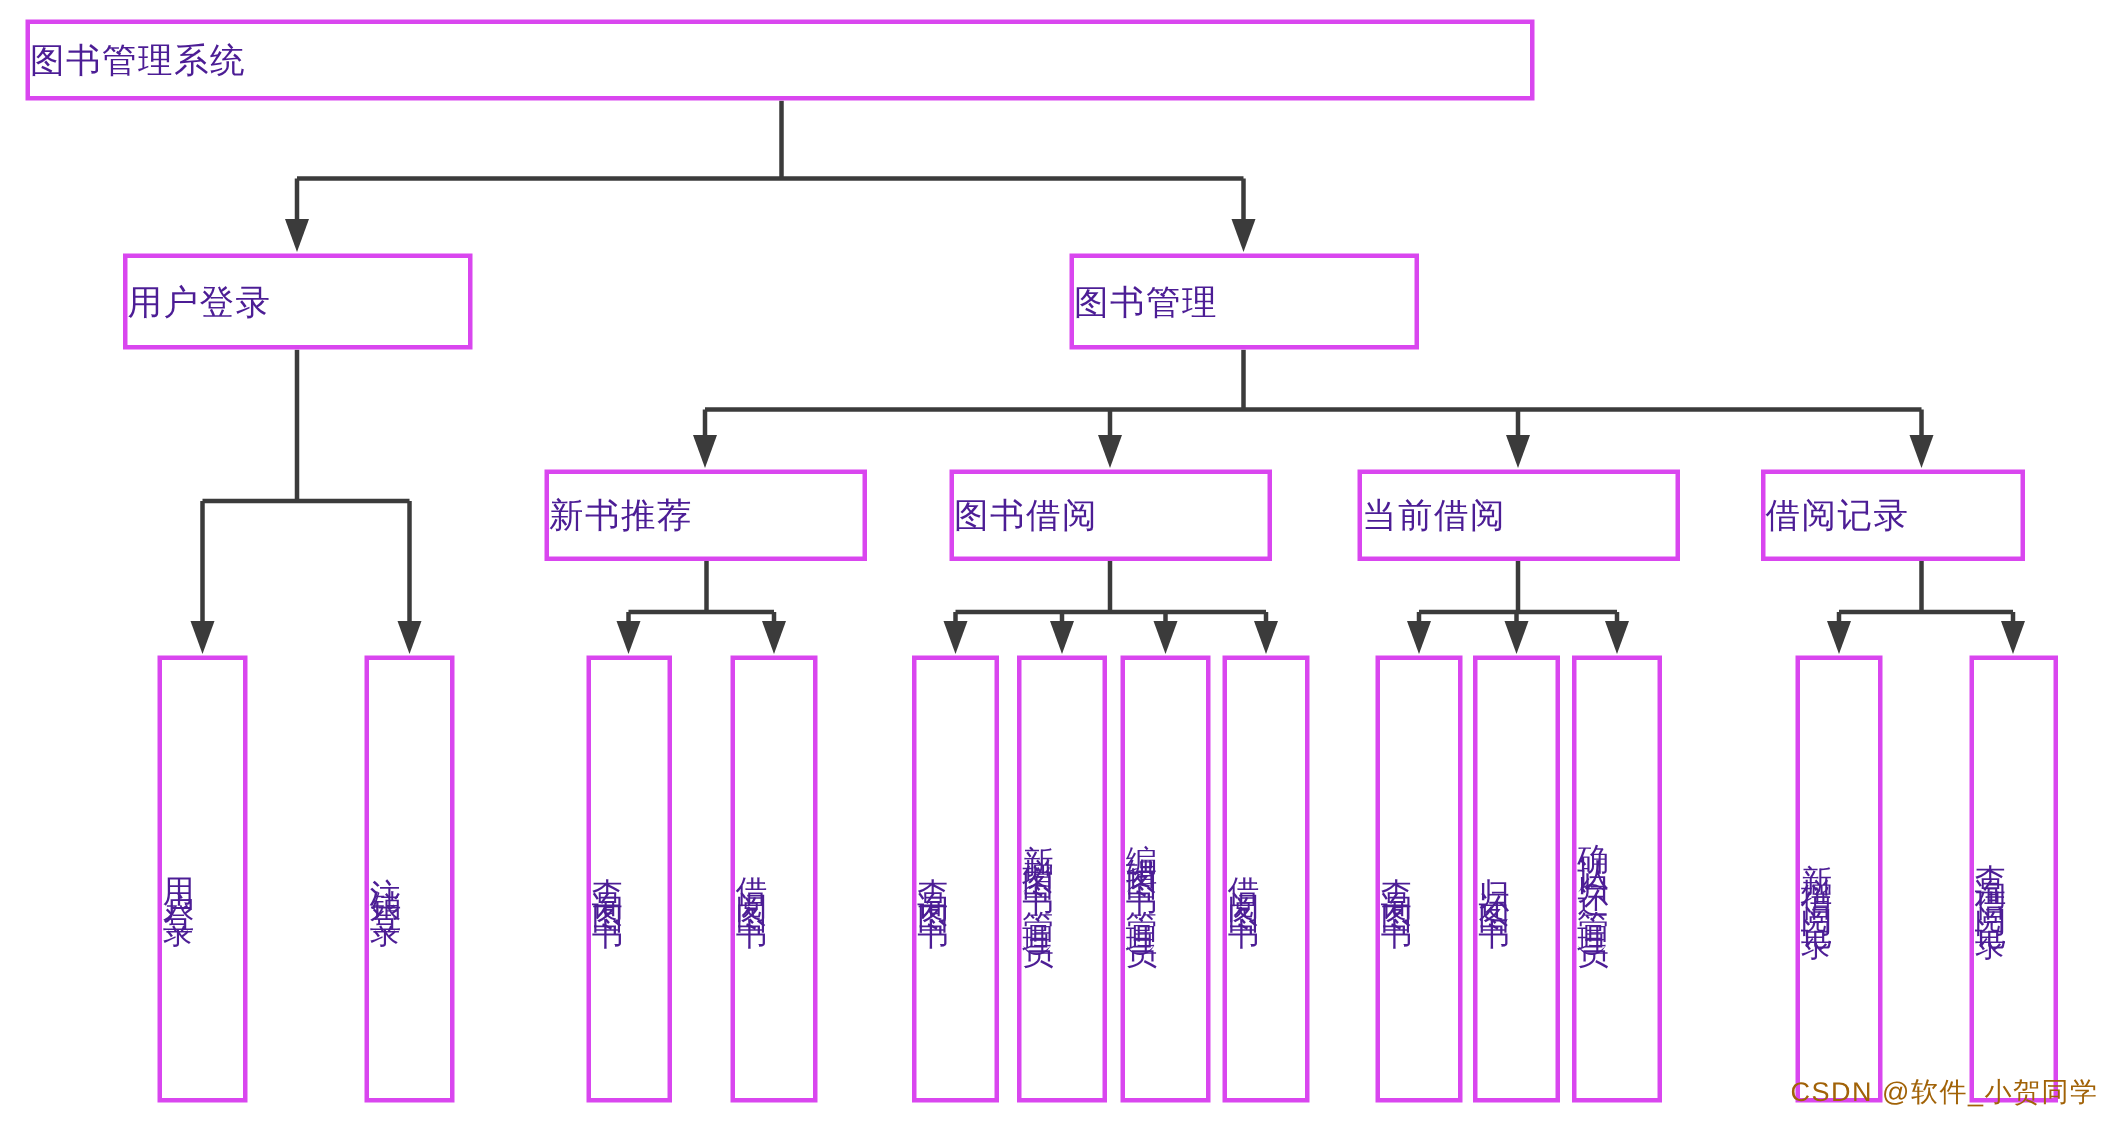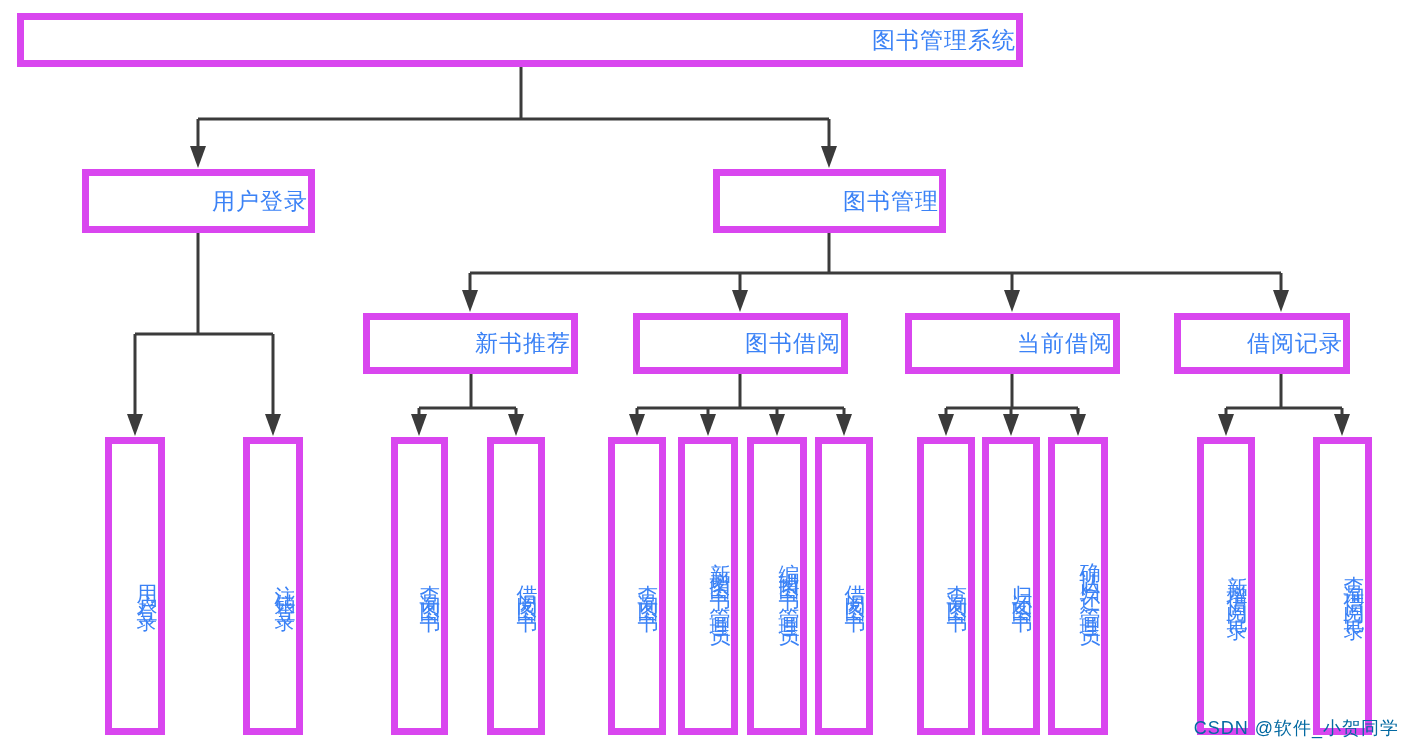--- a/index.html
+++ b/index.html
@@ -14,42 +14,42 @@
   }
   .connector-layer {
     position: absolute;
     left: 0; top: 0;
     width: 1405px; height: 747px;
     pointer-events: none;
   }
   .node {
     position: absolute;
     background: #ffffff;
-    border: 7px solid #d946ef;
-    color: #3b82f6;
+    border: 3px solid #d946ef;
+    color: #4c1d95;
     display: flex;
     align-items: center;
-    justify-content: flex-end;
+    justify-content: flex-start;
     text-align: center;
   }
   .hnode { font-size: 23px; letter-spacing: 1px; }
   .vnode { font-size: 21px; }
   .vnode .vtext {
     writing-mode: vertical-rl;
     text-orientation: mixed;
     letter-spacing: 9px;
     line-height: 1;
     white-space: nowrap;
   }
   .watermark {
     position: absolute;
     right: 6px;
     bottom: 7px;
     font-size: 18px;
-    color: #0369a1;
+    color: #a16207;
     letter-spacing: 1px;
     background: transparent;
   }
 </style>
 </head>
 <body>
 
 <div class="canvas">
 
   <svg class="connector-layer" viewBox="0 0 1405 747" xmlns="http://www.w3.org/2000/svg">

